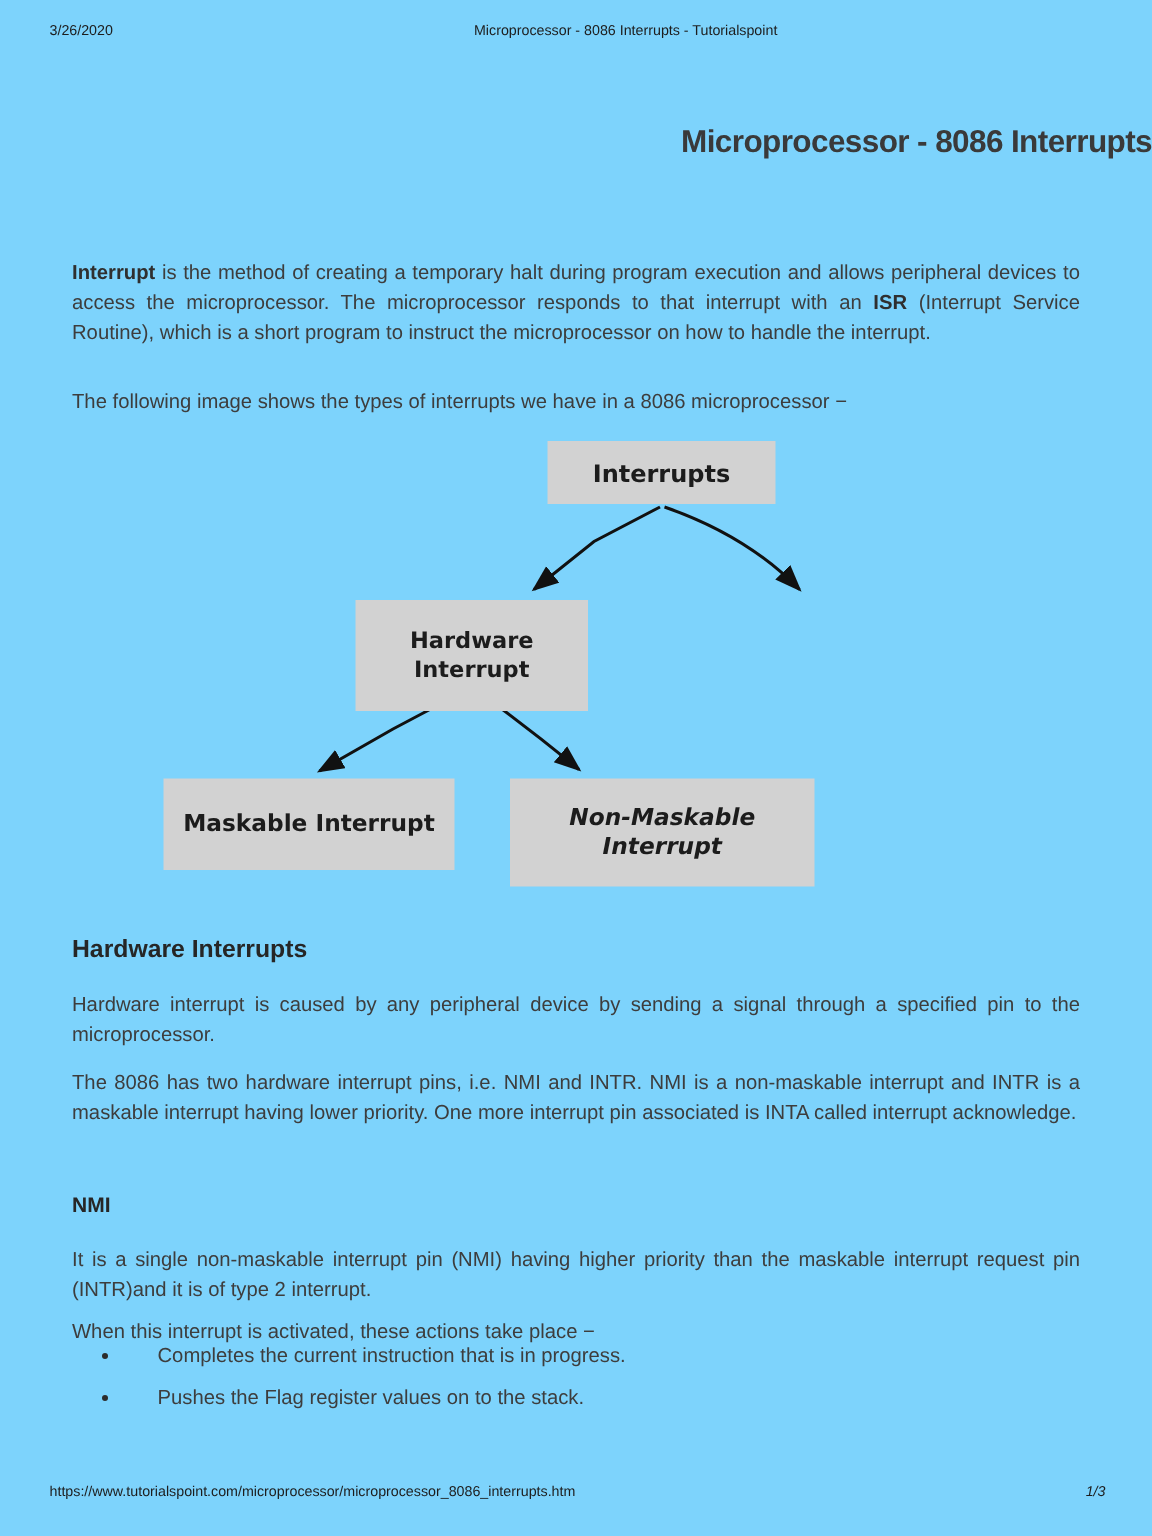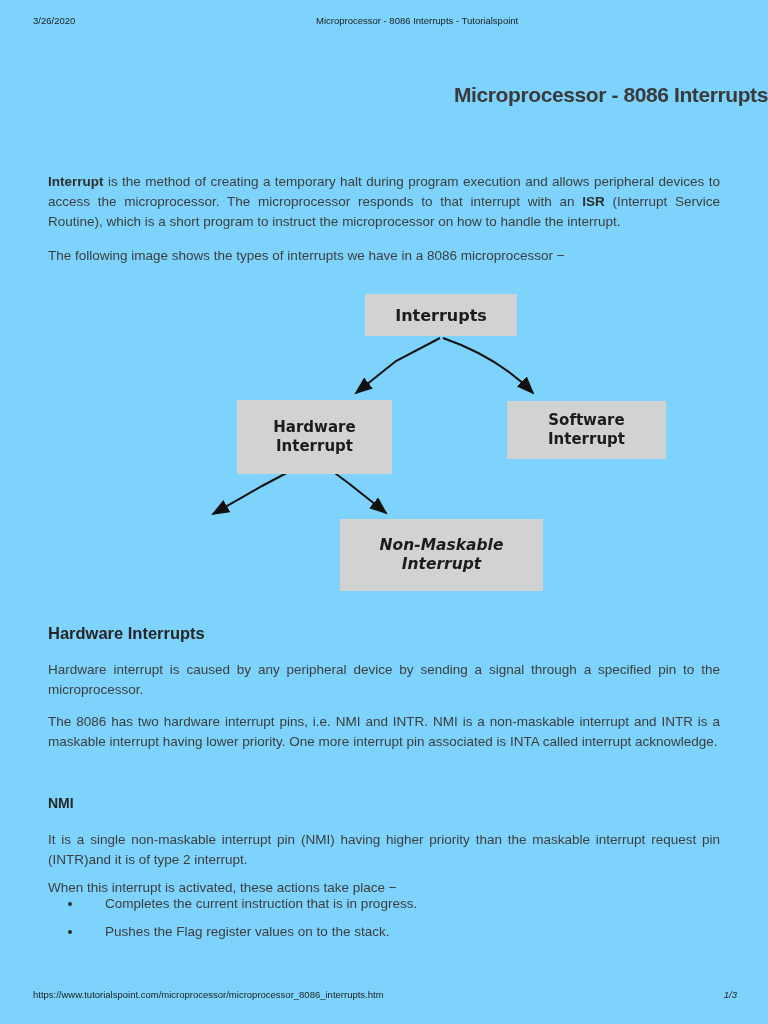--- a/index.html
+++ b/index.html
@@ -40,21 +40,21 @@
     width: 672px;
     font-size: 13.5px;
     line-height: 20px;
     text-align: justify;
     color: #3d3d3d;
   }
   .para.nojust { text-align: left; }
   .b { font-weight: bold; color: #2f2f2f; }
 
   #intro-para { top: 158px; }
-  #diagram-lead { top: 232px; }
+  #diagram-lead { top: 244px; }
 
   
   .dbox {
     position: absolute;
     background: #d2d2d2;
     color: #1c1c1c;
     font-family: "DejaVu Sans", sans-serif;
     font-weight: bold;
     font-size: 15px;
     line-height: 19px;
@@ -134,22 +134,22 @@
     <path d="M213,174 L162,201 L113,229" fill="none" stroke="#111111" stroke-width="2" marker-end="url(#ah)"></path>
     <path d="M216,174 Q252,200 286,228" fill="none" stroke="#111111" stroke-width="2" marker-end="url(#ah)"></path>
   </svg>
 
   <div id="node-interrupts" class="dbox">
     <span>Interrupts</span>
   </div>
   <div id="node-hardware" class="dbox">
     <span>Hardware Interrupt</span>
   </div>
-  <div id="node-software" class="dbox">
-    <span>Software Interrupt</span>
+  <div id="node-maskable" class="dbox">
+    <span>Maskable Interrupt</span>
   </div>
   <div id="node-nonmaskable" class="dbox">
     <span>Non-Maskable Interrupt</span>
   </div>
 
   <h2 id="hw-heading" class="heading">Hardware Interrupts</h2>
   <p id="hw-p1" class="para">Hardware interrupt is caused by any peripheral device by sending a signal through a specified pin to the microprocessor.</p>
   <p id="hw-p2" class="para">The 8086 has two hardware interrupt pins, i.e. NMI and INTR. NMI is a non-maskable interrupt and INTR is a maskable interrupt having lower priority. One more interrupt pin associated is INTA called interrupt acknowledge.</p>
 
   <h3 id="nmi-heading" class="heading">NMI</h3>

